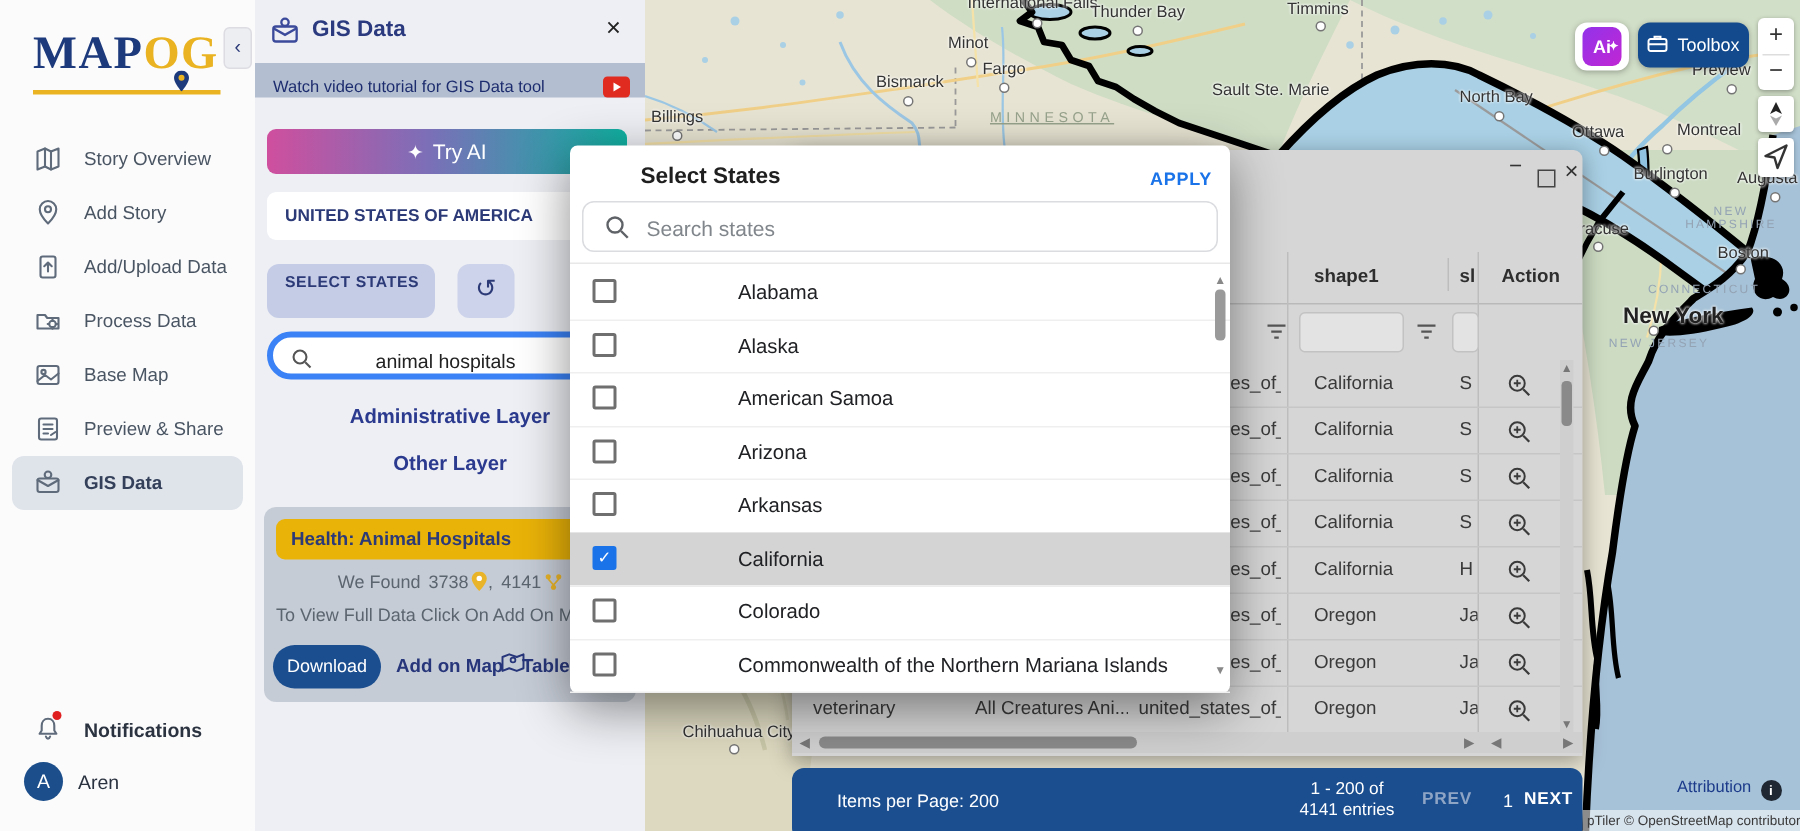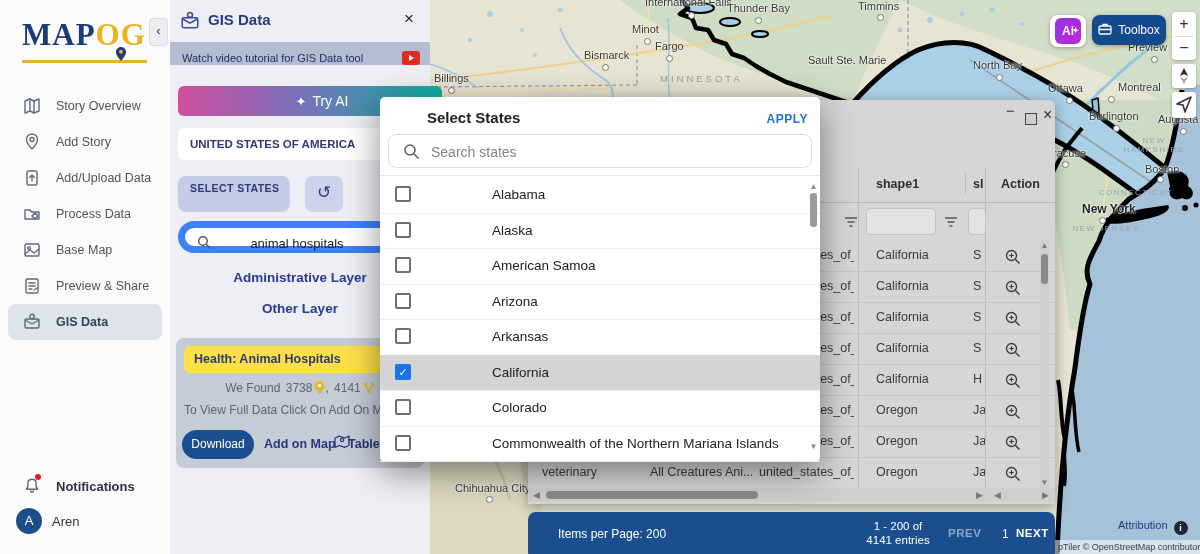--- a/index.html
+++ b/index.html
@@ -23,44 +23,44 @@
   #avatar{width:26px;height:26px;border-radius:50%;background:#1b4e8a;color:#fff;font-size:13px;text-align:center;line-height:26px;margin-right:10px;}
   
   #panel{left:170px;top:0;width:260px;height:554px;background:#edeff4;z-index:20;}
   #gis-head-icon{left:10px;top:11px;}
   #panel-title{left:38px;top:11px;font-size:15px;font-weight:bold;color:#2b3a7e;}
   #panel-close{left:234px;top:9px;font-size:17px;color:#222;cursor:pointer;}
   #tutorial{left:0;top:42px;width:260px;height:23px;background:#b3bfd0;}
   #tutorial .txt{position:absolute;left:12px;top:10px;font-size:11px;color:#1d2c6e;}
   #yt{position:absolute;left:232px;top:9px;width:18px;height:14px;background:#e02b20;border-radius:3px;}
   #yt:after{content:"";position:absolute;left:7px;top:4px;border-left:5px solid #fff;border-top:3px solid transparent;border-bottom:3px solid transparent;}
-  #tryai{left:8px;top:86px;width:240px;height:30px;border-radius:6px;background:linear-gradient(90deg,#cf4f9e,#7b6fb8 45%,#10b2a2);color:#fff;font-size:14px;text-align:center;line-height:30px;cursor:pointer;padding-left:24px;}
+  #tryai{left:8px;top:86px;width:240px;height:30px;border-radius:6px;background:linear-gradient(90deg,#cf4f9e,#7b6fb8 45%,#10b2a2);color:#fff;font-size:14px;text-align:center;line-height:30px;cursor:pointer;}
   #tryai .spark{font-size:13px;margin-right:6px;}
   #country{left:8px;top:128px;width:240px;height:32px;background:#fff;border-radius:6px;color:#2c3a78;font-weight:bold;font-size:11.5px;line-height:32px;padding-left:12px;box-sizing:border-box;cursor:pointer;}
   #selstates{left:8px;top:176px;width:112px;height:36px;background:#c5cce6;border-radius:8px;color:#2c3a78;font-weight:bold;font-size:10.5px;line-height:1.2;padding:6px 0 0 12px;box-sizing:border-box;letter-spacing:.4px;cursor:pointer;}
   #undo{left:135px;top:176px;width:38px;height:36px;background:#cdd3ea;border-radius:8px;color:#2c3a78;font-size:17px;text-align:center;line-height:34px;cursor:pointer;}
-  #psearch{left:8px;top:221px;width:238px;height:32px;background:#fff;border:7px solid #3b82f6;border-radius:17px;box-sizing:border-box;}
+  #psearch{left:8px;top:221px;width:238px;height:32px;background:#fff;border:4px solid #3b82f6;border-radius:17px;box-sizing:border-box;}
   #psearch .mag{position:absolute;left:12px;top:7px;}
   #psearch .val{position:absolute;left:0;top:8px;width:100%;text-align:center;font-size:13px;color:#222;}
   #adminlayer{left:0;top:270px;width:260px;text-align:center;font-size:13.5px;font-weight:bold;color:#2b3a8e;}
   #otherlayer{left:0;top:301px;width:260px;text-align:center;font-size:13.5px;font-weight:bold;color:#2b3a8e;}
   #card{left:6px;top:338px;width:248px;height:130px;background:#c6ccd6;border-radius:8px;}
-  #card .pill{position:absolute;left:8px;top:8px;width:232px;height:27px;background:#fde047;border-radius:6px;font-size:12.5px;font-weight:bold;color:#2c3a78;line-height:27px;padding-left:10px;box-sizing:border-box;}
+  #card .pill{position:absolute;left:8px;top:8px;width:232px;height:27px;background:#eab308;border-radius:6px;font-size:12.5px;font-weight:bold;color:#2c3a78;line-height:27px;padding-left:10px;box-sizing:border-box;}
   #found{position:absolute;left:0;top:43px;width:248px;text-align:center;font-size:12px;color:#5b6570;white-space:nowrap;}
   #found .num{margin:0 2px;}
   #found svg{vertical-align:-2px;}
   #note{position:absolute;left:8px;top:65px;width:400px;font-size:12px;color:#5b6570;white-space:nowrap;}
   #dl{position:absolute;left:6px;top:92px;width:72px;height:29px;background:#1b4e8f;border-radius:15px;color:#fff;font-size:12px;text-align:center;line-height:29px;cursor:pointer;}
   #addmap{position:absolute;left:88px;top:99px;font-size:12.5px;font-weight:bold;color:#27367a;cursor:pointer;}
   #addmap-icon{position:absolute;left:158px;top:96px;}
   #tableview{position:absolute;left:172px;top:99px;font-size:12.5px;font-weight:bold;color:#27367a;white-space:nowrap;cursor:pointer;}
   
   #map{left:430px;top:0;width:770px;height:554px;z-index:1;}
   .city{position:absolute;font-size:11px;color:#333;white-space:nowrap;text-shadow:0 0 2px #fff,0 0 2px #fff;z-index:2;}
-  .city.big{font-size:12px;font-weight:bold;color:#222;}
+  .city.big{font-size:15px;font-weight:bold;color:#222;}
   .marker{position:absolute;width:7px;height:7px;border:1.5px solid #757575;background:#fff;border-radius:50%;box-sizing:border-box;z-index:2;}
   .region{position:absolute;font-size:8px;color:#94a3b4;letter-spacing:1.5px;white-space:normal;text-align:center;z-index:2;}
   .region.grn{color:#97a38c;font-size:9.5px;letter-spacing:3px;}
   
   #aibtn{left:1050px;top:15px;width:36px;height:32px;background:#fff;border-radius:8px;box-shadow:0 1px 4px rgba(0,0,0,.3);z-index:15;cursor:pointer;}
   #aibtn .inner{position:absolute;left:5px;top:3px;width:26px;height:26px;border-radius:6px;background:linear-gradient(135deg,#9333ea,#c026d3);color:#fff;font-weight:bold;font-size:12px;text-align:center;line-height:26px;}
   #aibtn .plus{position:absolute;right:2px;top:0;font-size:8px;color:#fff;}
   #toolbox{left:1092px;top:15px;width:74px;height:30px;background:#134a8e;border-radius:8px;box-shadow:0 1px 4px rgba(0,0,0,.3);z-index:15;color:#fff;display:flex;align-items:center;justify-content:center;gap:6px;font-size:12px;cursor:pointer;}
   #zoomstack{left:1172px;top:12px;width:24px;height:48px;background:#fff;border-radius:4px;box-shadow:0 1px 3px rgba(0,0,0,.3);z-index:15;}
   #zoomstack .zi{position:absolute;width:24px;height:24px;text-align:center;line-height:24px;font-size:16px;color:#333;cursor:pointer;}
@@ -217,21 +217,21 @@
         <span class="marker" style="left: 750px; top: 128px;"></span>
         <span class="city" style="left: 728px; top: 113px;">Augusta</span>
         <span class="marker" style="left: 632px; top: 161px;"></span>
         <span class="city" style="left: 623px; top: 147px;">racuse</span>
         <span class="marker" style="left: 727px; top: 176px;"></span>
         <span class="city" style="left: 715px; top: 163px;">Boston</span>
         <span class="marker" style="left: 669px; top: 217px;"></span>
         <span class="city big" style="left: 652px; top: 202px;">New York</span>
         <span class="marker" style="left: 56px; top: 496px;"></span>
         <span class="city" style="left: 25px; top: 482px;">Chihuahua City</span>
-        <span class="region grn" style="left: 230px; top: 73px; width: 80px;">MINNESOTA</span>
+        <span class="region grn" style="left: 230px; top: 73px; width: 80px; text-decoration: underline;">MINNESOTA</span>
         <span class="region" style="left: 688px; top: 136px; width: 72px;">NEW HAMPSHIRE</span>
         <span class="region" style="left: 666px; top: 188px; width: 80px;">CONNECTICUT</span>
         <span class="region" style="left: 638px; top: 224px; width: 76px;">NEW JERSEY</span>
       </div>
   </div>
 
   <div id="aibtn" class="abs">
     <div class="inner"><span>Ai</span><span class="plus">✦</span></div>
   </div>
   <div id="toolbox" class="abs">

